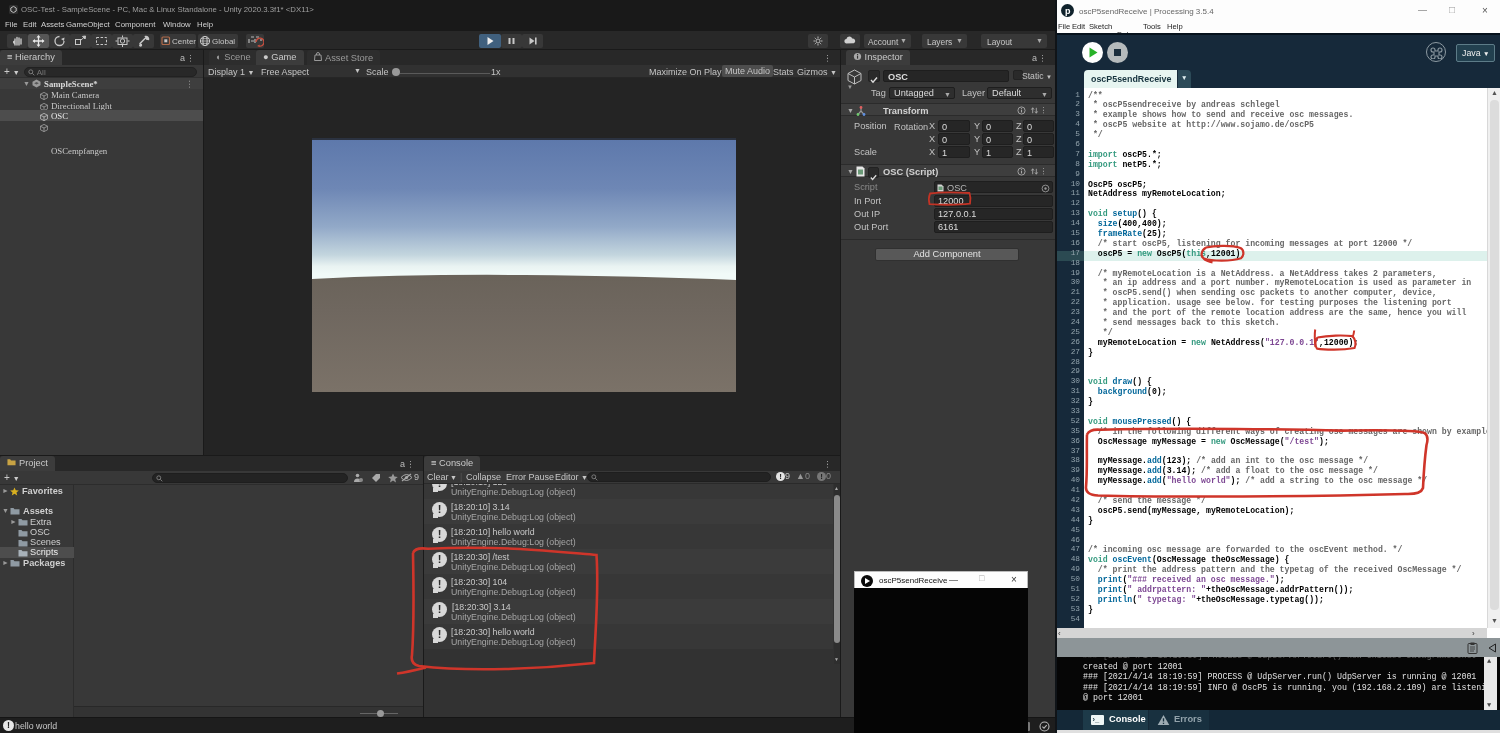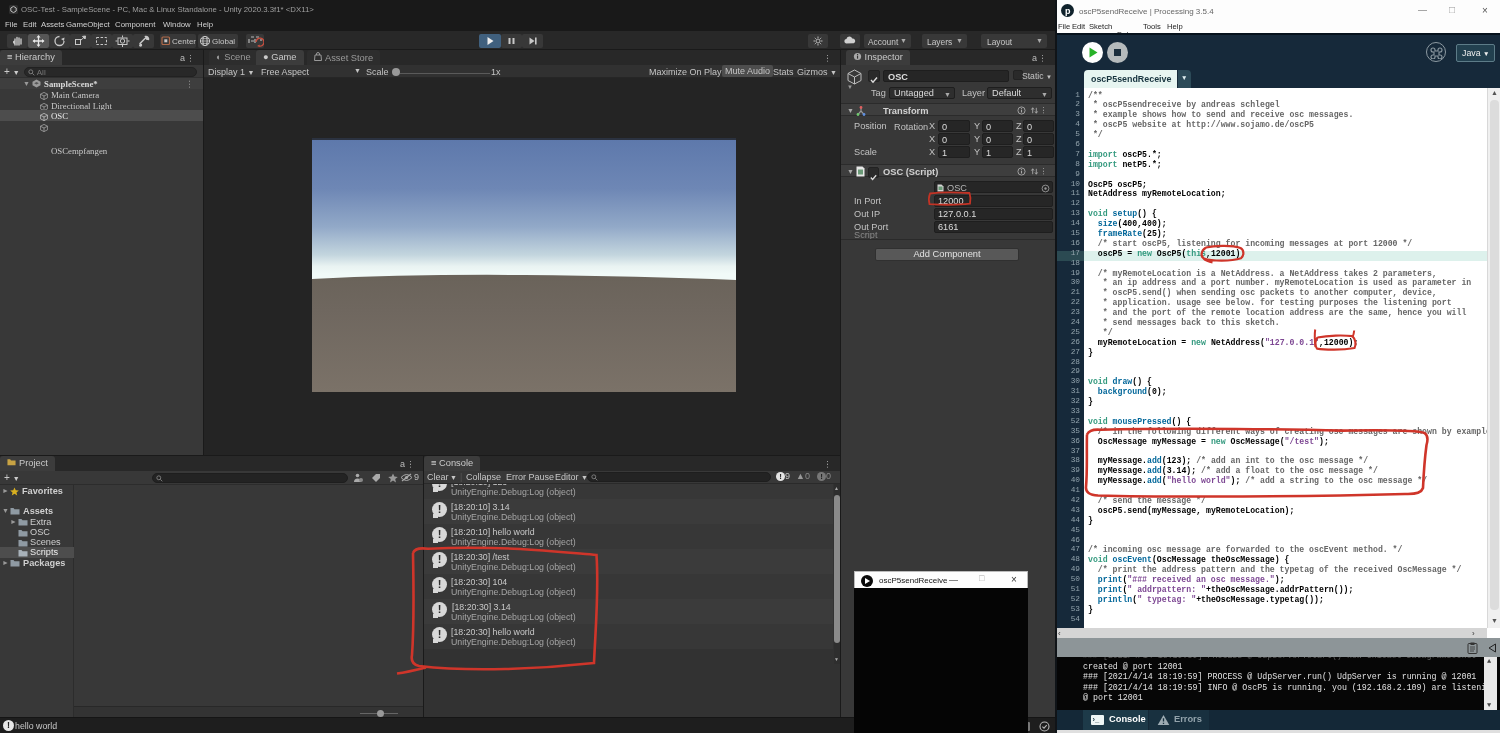--- a/index.html
+++ b/index.html
@@ -329,21 +329,21 @@
               <rect x="4.4" y="2.4" width="1.2" height="1.1" fill="#aaa"></rect>
             </svg>
           </span>
       <span style="position:absolute;right:17px;top:2px;">
             <svg style="display:block;" width="9" height="9" viewBox="0 0 10 10">
               <path d="M3 8 V2 M3 2 L1.5 4 M3 2 L4.5 4 M7 2 V8 M7 8 L5.5 6 M7 8 L8.5 6" stroke="#aaa" fill="none"></path>
             </svg>
           </span>
       <span style="position:absolute;right:6px;top:1px;color:#aaa;font-size:8.5px;"><span class="vd">…</span></span>
     </div>
-    <div class="irow" style="left:13px;top:117px;color:#8a8a8a;margin-top:48px;">Script</div>
+    <div class="irow" style="left:13px;top:117px;color:#8a8a8a;">Script</div>
     <div class="ifield" style="left:93px;top:116px;width:119px;height:12px;padding:0.5px 3px;color:#b5b5b5;">
       <svg style="position:absolute;left:2px;top:2px;" width="7" height="8" viewBox="0 0 7 8">
             <path d="M0.5 0.5 h4 l2 2 v5 h-6 Z" fill="#d5d5d5"></path>
             <rect x="1.5" y="2.5" width="4" height="3.5" fill="#6a9a77"></rect>
           </svg>
       <span style="margin-left:9px;">OSC</span>
       <span style="position:absolute;right:2px;top:1.5px;">
             <svg style="display:block;" width="9" height="9" viewBox="0 0 10 10">
               <circle cx="5" cy="5" r="3.8" fill="none" stroke="#999"></circle>
               <circle cx="5" cy="5" r="1.3" fill="#999"></circle>

